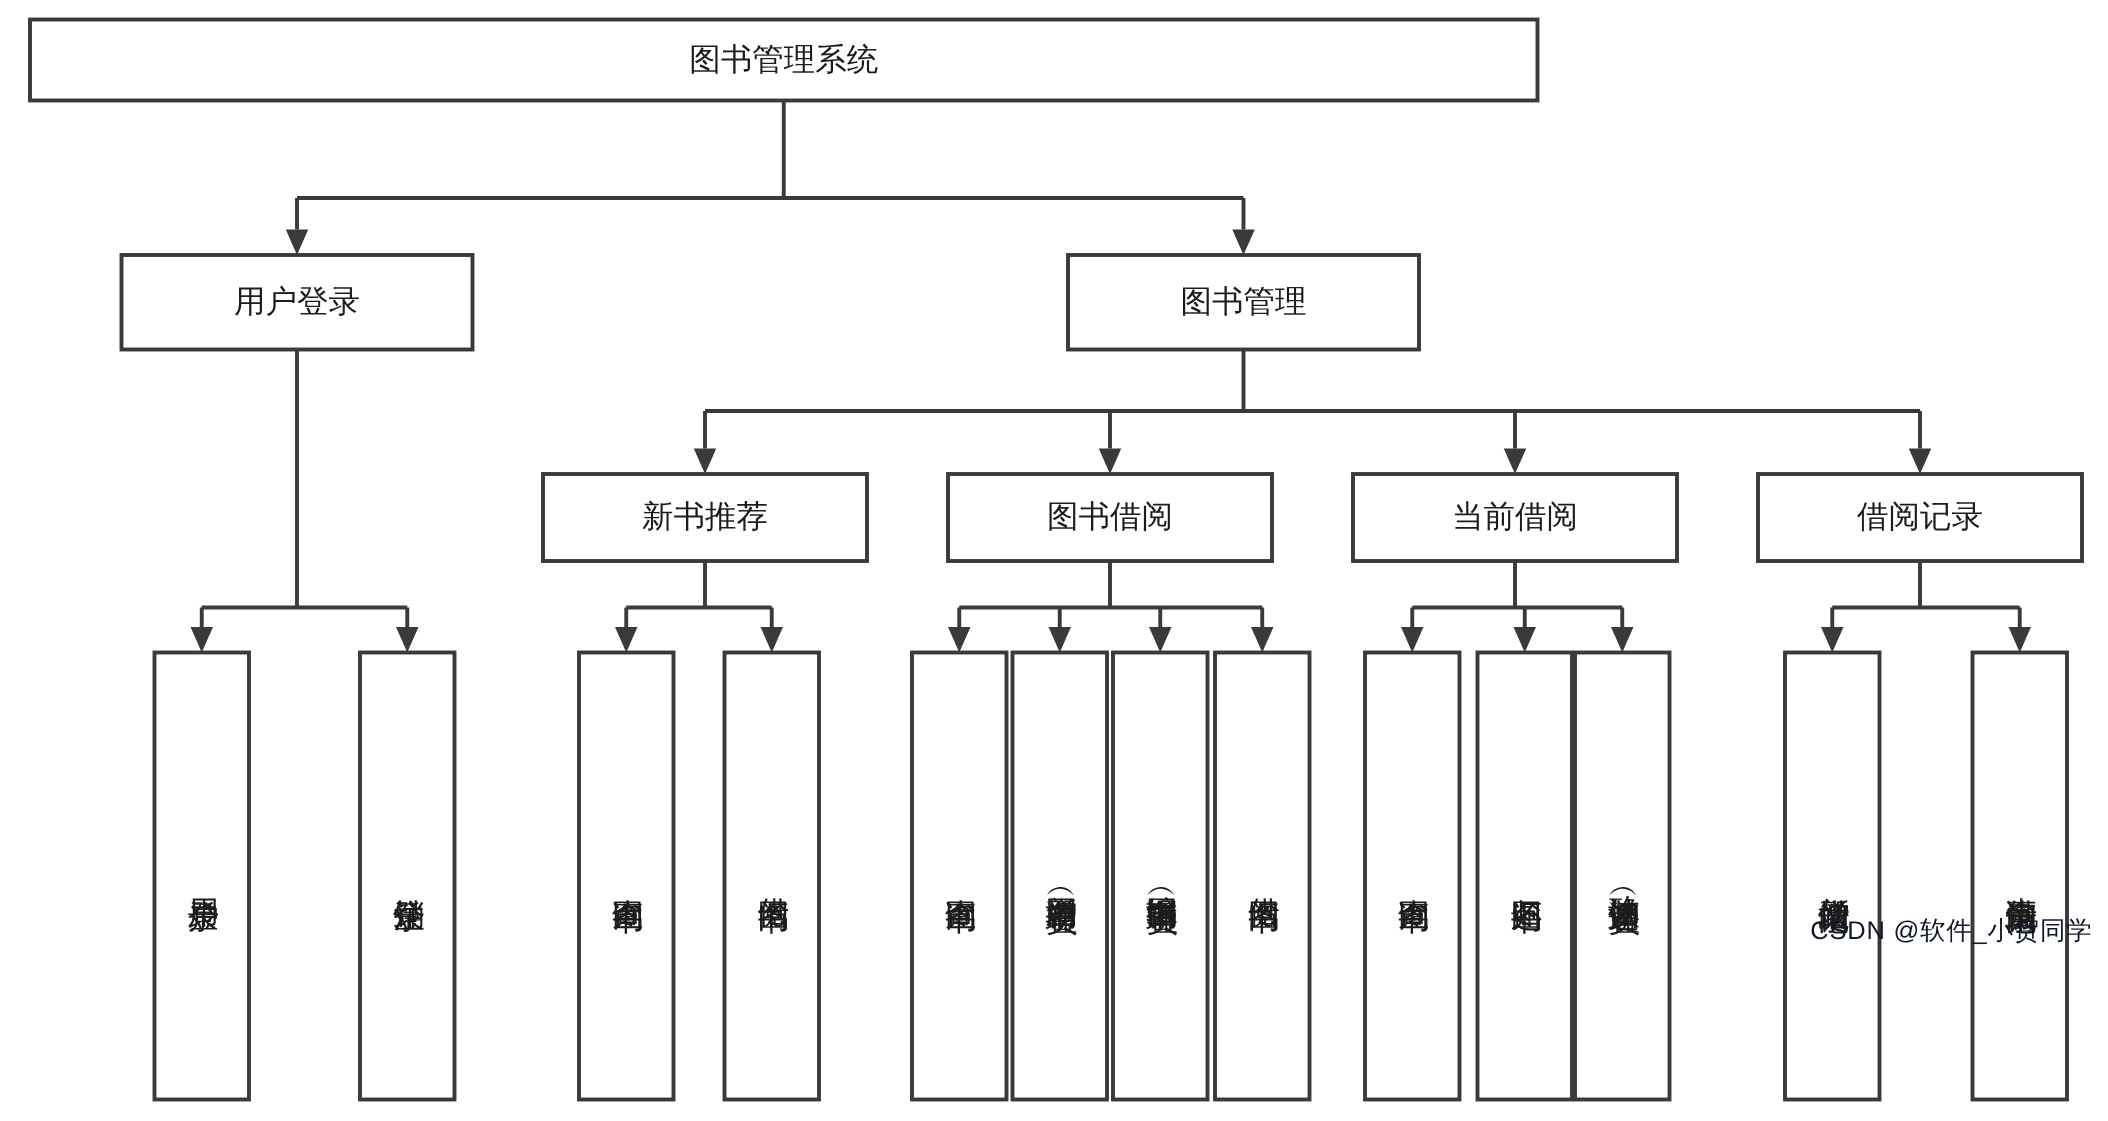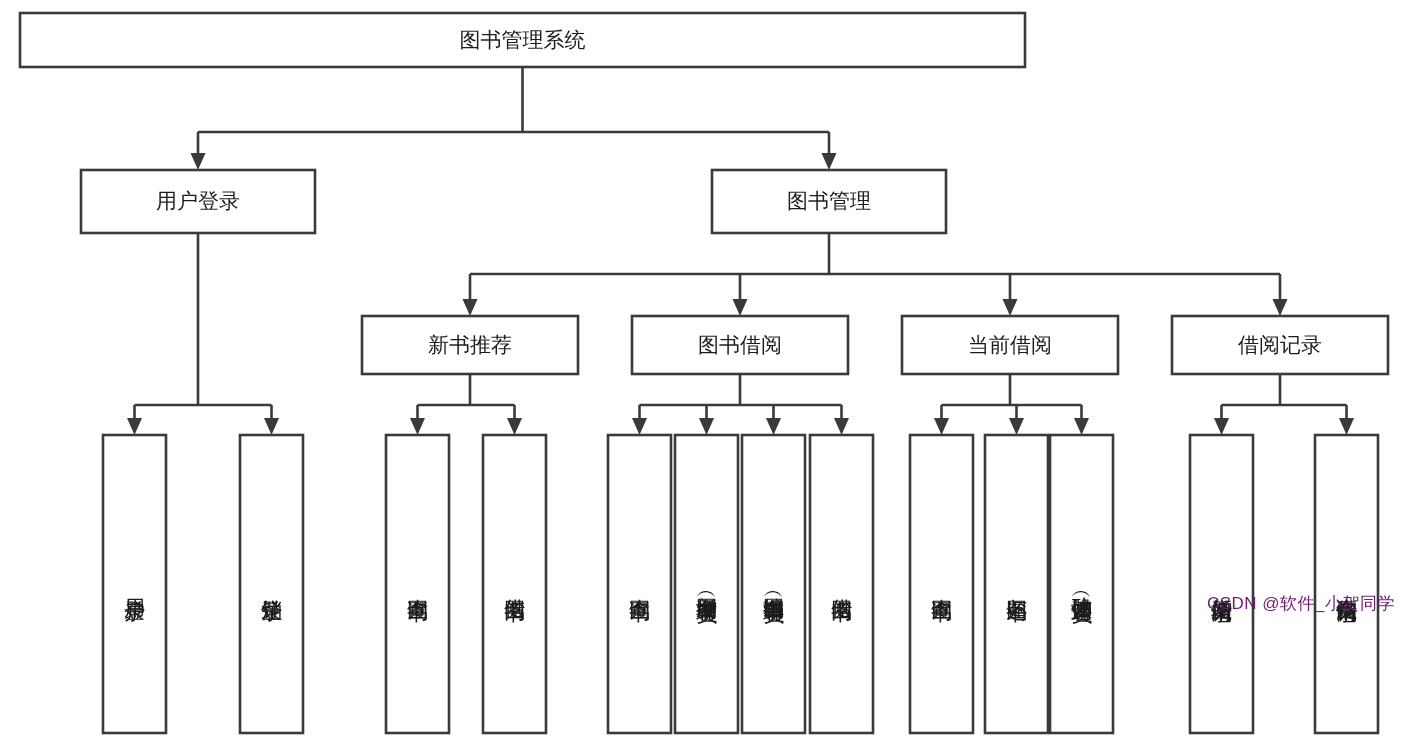--- a/index.html
+++ b/index.html
@@ -65,24 +65,24 @@
     display: flex;
     align-items: center;
     justify-content: center;
     text-align: center;
     pointer-events: none;
     user-select: none;
   }
   .watermark {
     position: absolute;
     right: 10px;
-    bottom: 24px;
+    bottom: 7px;
     font-family: "Liberation Sans", "DejaVu Sans", sans-serif;
     font-size: 17px;
-    color: #701a75;
+    color: #0f172a;
     letter-spacing: 0.5px;
     white-space: nowrap;
     user-select: none;
   }
 </style>
 </head>
 <body>
 
 <div id="diagram-root">
   <svg id="diagram-svg" viewBox="0 0 1405 747" preserveAspectRatio="none" aria-hidden="true">

